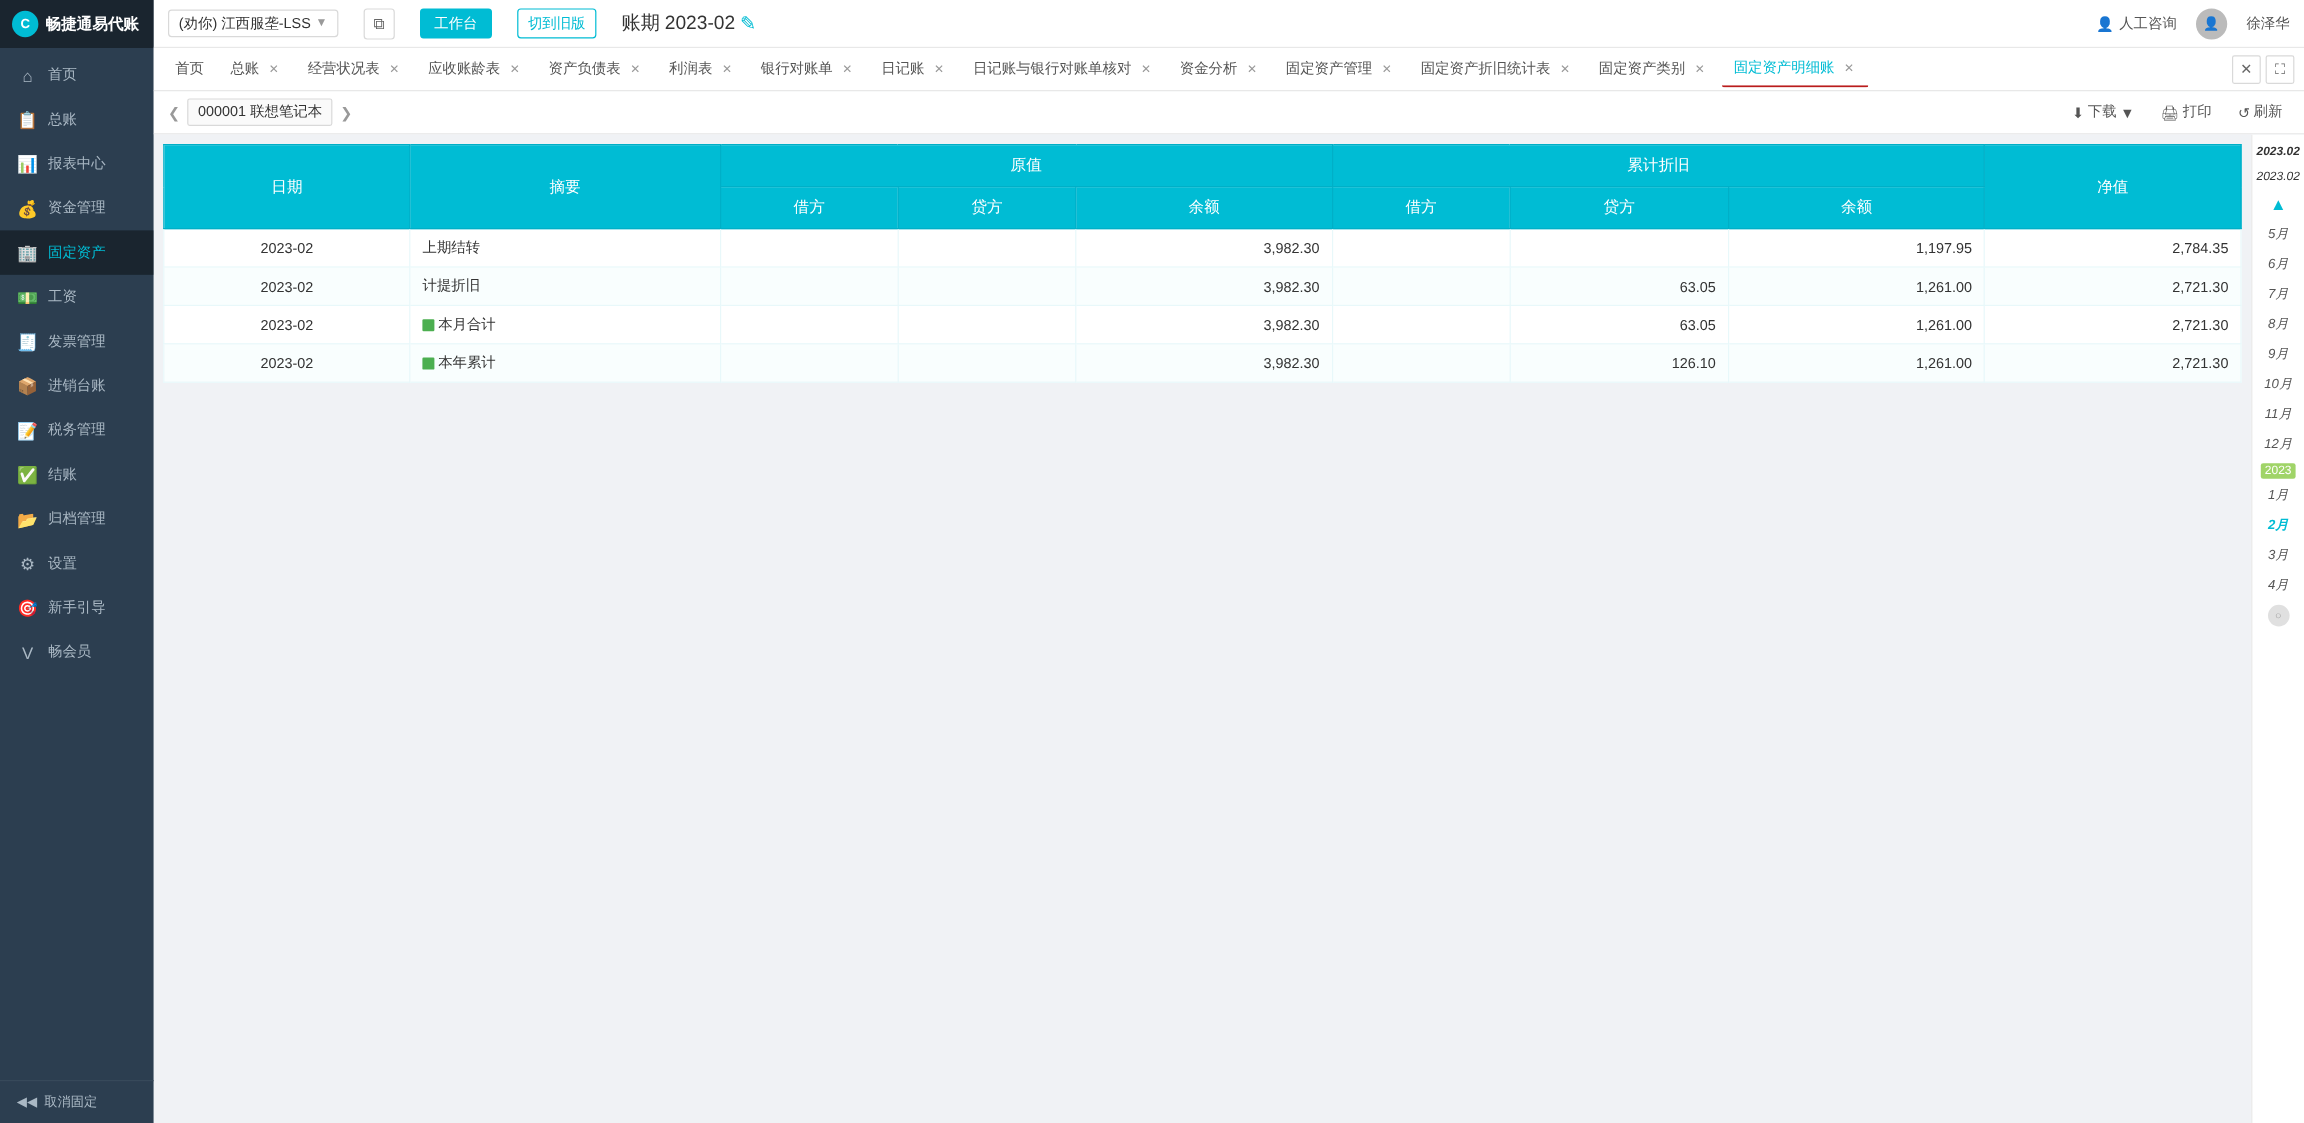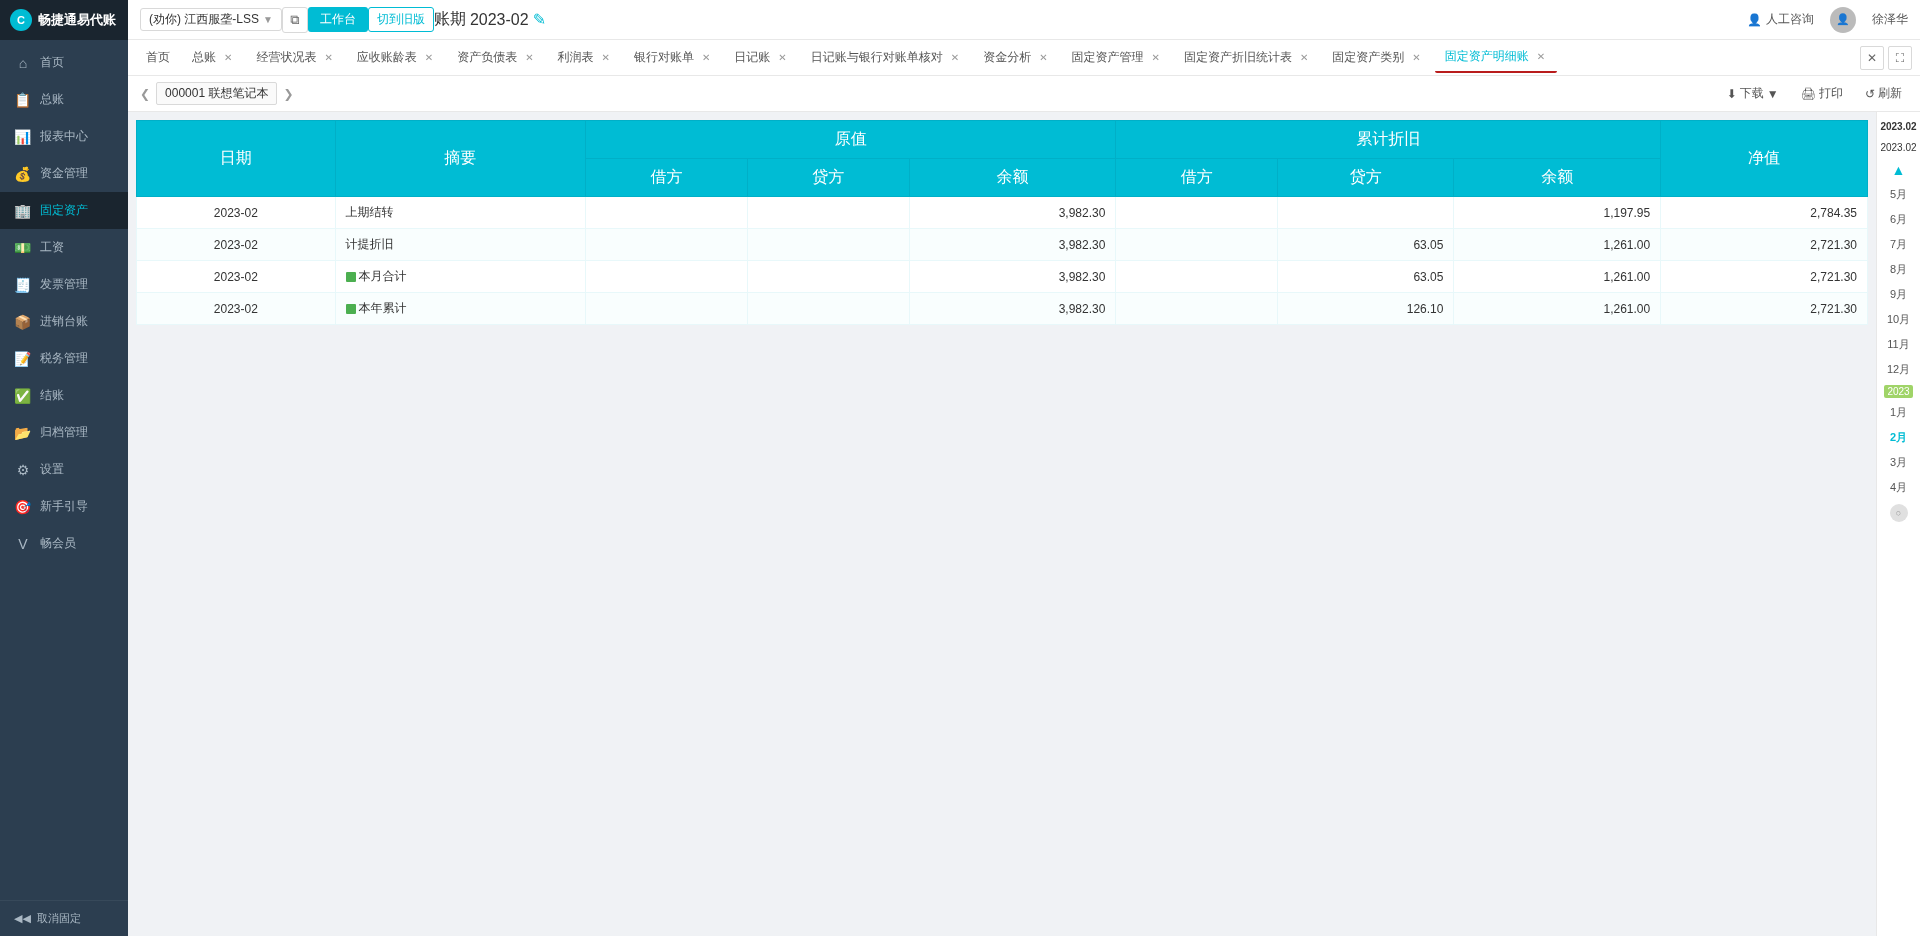--- a/index.html
+++ b/index.html
@@ -70,21 +70,21 @@
     }
 
     
     .top-header {
       height: 40px;
       background: #fff;
       display: flex;
       align-items: center;
       padding: 0 12px;
       border-bottom: 1px solid #e8e8e8;
-      gap: 0;
+      gap: 21px;
       flex-shrink: 0;
     }
     .company-selector {
       display: flex;
       align-items: center;
       gap: 4px;
       border: 1px solid #d9d9d9;
       border-radius: 3px;
       padding: 2px 8px;
       cursor: pointer;
@@ -259,21 +259,21 @@
       width: 100%;
       border-collapse: collapse;
       background: white;
       border: 1px solid #c6f1f5;
     }
     .data-table th {
       background: #00bcd4;
       color: white;
       padding: 8px 10px;
       text-align: center;
-      font-size: 16px;
+      font-size: 13px;
       font-weight: normal;
       border: 1px solid #00afc7;
     }
     .data-table td {
       padding: 7px 10px;
       font-size: 12px;
       color: #333;
       border: 1px solid #e8f8fa;
       text-align: center;
     }
@@ -307,20 +307,21 @@
     .period-nav-item {
       width: 100%;
       padding: 5px 2px;
       text-align: left;
       font-size: 11px;
       color: #555;
       cursor: pointer;
       display: flex;
       align-items: center;
       justify-content: center;
+      font-style: italic;
     }
     .period-nav-item.current {
       color: #00bcd4;
       font-weight: bold;
     }
     .period-year-badge {
       background: #a0d468;
       color: white;
       border-radius: 2px;
       padding: 1px 3px;

